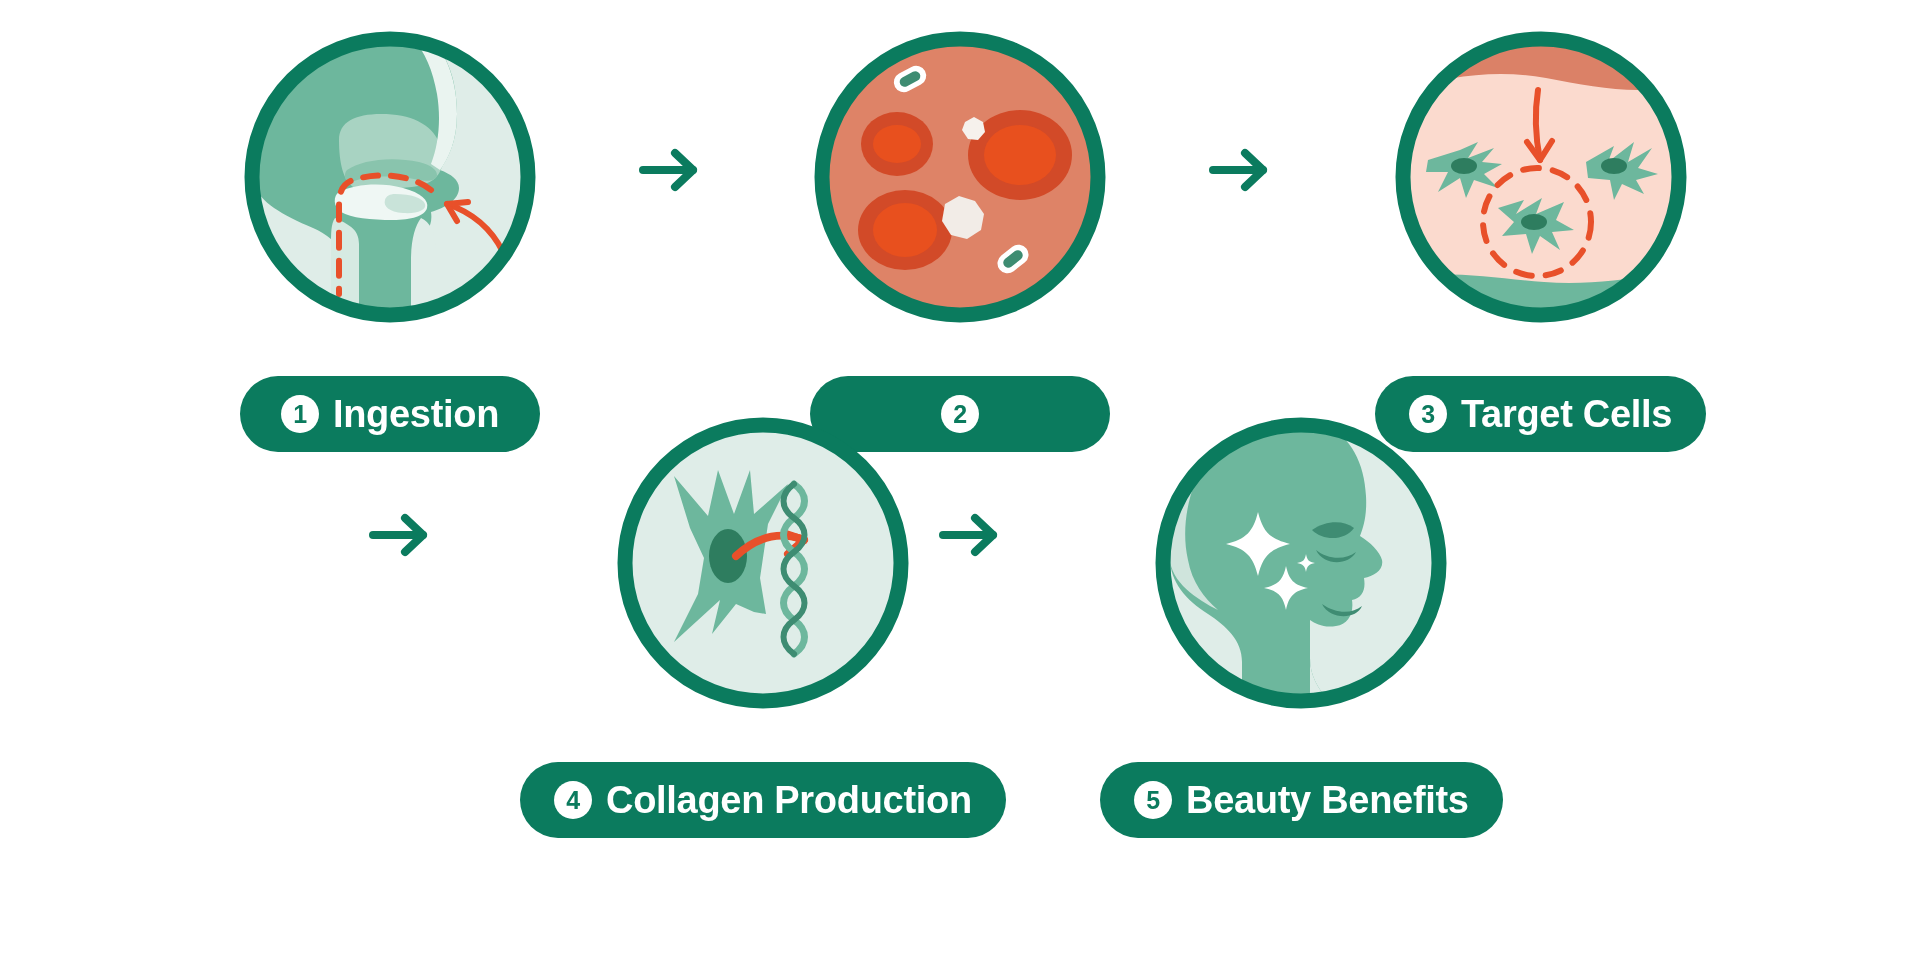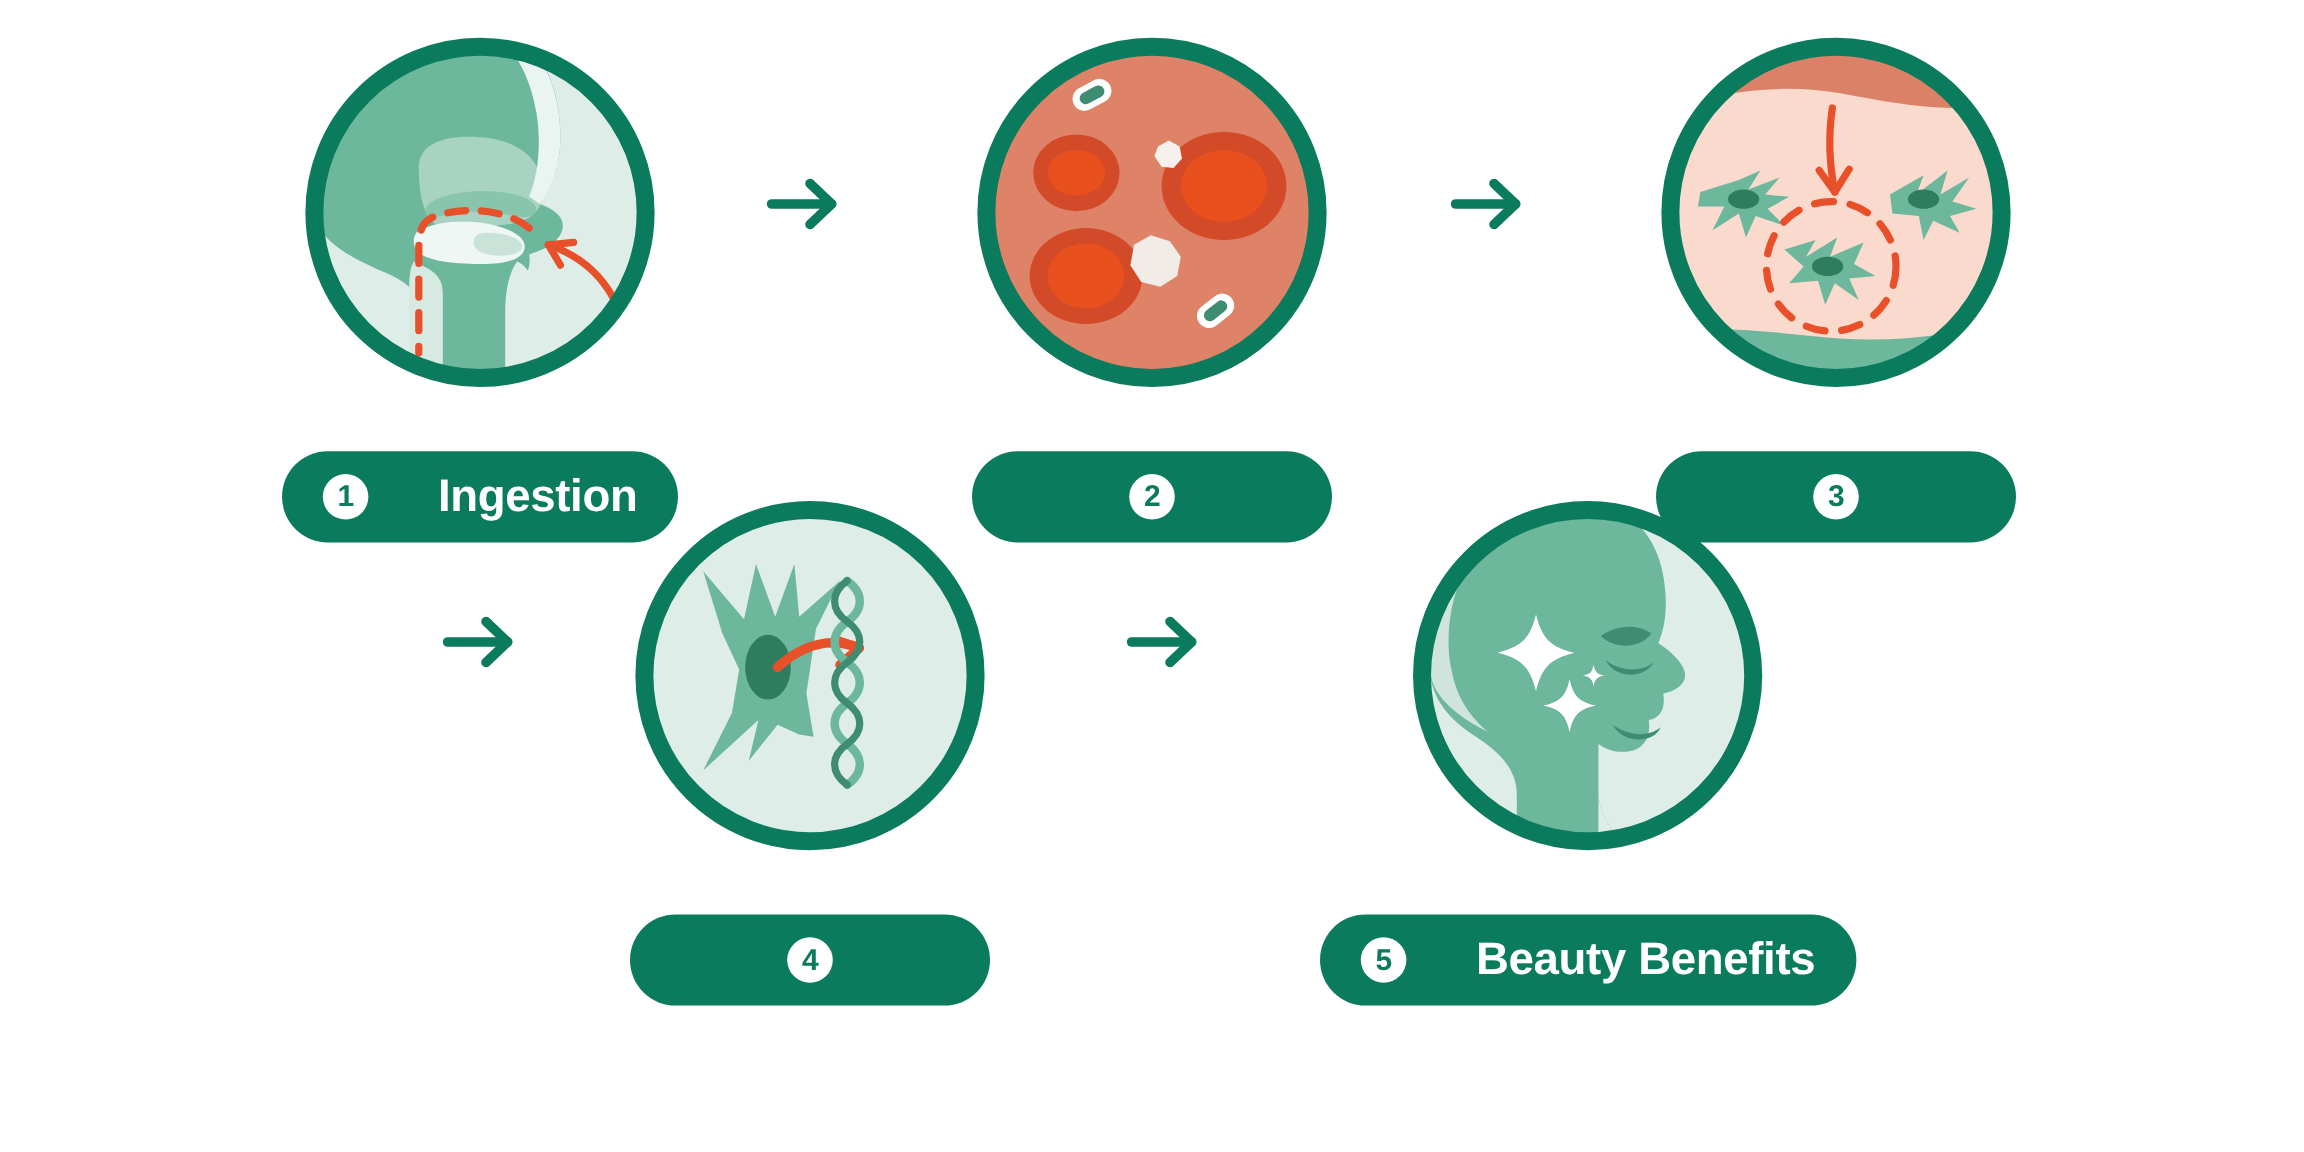--- a/index.html
+++ b/index.html
@@ -69,21 +69,20 @@
     justify-content: center;
     line-height: 1;
     letter-spacing: -0.5px;
   }
   .pill .txt {
     color: #ffffff;
     font-size: 38px;
     font-weight: bold;
     letter-spacing: -0.3px;
     line-height: 1;
-    margin-left: 44px;
   }
 
   
   .arrow {
     position: absolute;
     width: 90px;
     height: 60px;
   }
   .arrow svg { display: block; width: 90px; height: 60px; }
 </style>
@@ -246,20 +245,21 @@
           <circle cx="151" cy="200" r="54" fill="none" stroke="#E8502A" stroke-width="6" stroke-linecap="round" stroke-dasharray="16 14"></circle>
 
           <path d="M152 68 C148 94 150 118 154 138" fill="none" stroke="#E8502A" stroke-width="6" stroke-linecap="round"></path>
           <path d="M154 138 L141 120 M154 138 L166 119" fill="none" stroke="#E8502A" stroke-width="6" stroke-linecap="round"></path>
         </g>
         <circle cx="155" cy="155" r="138" fill="none" stroke="#0B7B5E" stroke-width="15"></circle>
       </svg>
     </div>
     <div class="pill">
       <span class="num">3</span>
+      <span class="txt">Target Cells</span>
     </div>
   </div>
 
   <div class="arrow" style="left:355px; top:505px;">
     <svg viewBox="0 0 90 60" xmlns="http://www.w3.org/2000/svg" aria-hidden="true">
       <g stroke="#0B7B5E" stroke-width="8" stroke-linecap="round" stroke-linejoin="round" fill="none">
         <line x1="18" y1="30" x2="68" y2="30"></line>
         <polyline points="50,13 68,30 50,47"></polyline>
       </g>
     </svg>
@@ -304,20 +304,21 @@
                      C200 134 200 120 186 110
                      C172 100 172 86 186 76"></path>
           </g>
 
         </g>
         <circle cx="155" cy="155" r="138" fill="none" stroke="#0B7B5E" stroke-width="15"></circle>
       </svg>
     </div>
     <div class="pill">
       <span class="num">4</span>
+      <span class="txt">Collagen Production</span>
     </div>
   </div>
 
   <div class="arrow" style="left:925px; top:505px;">
     <svg viewBox="0 0 90 60" xmlns="http://www.w3.org/2000/svg" aria-hidden="true">
       <g stroke="#0B7B5E" stroke-width="8" stroke-linecap="round" stroke-linejoin="round" fill="none">
         <line x1="18" y1="30" x2="68" y2="30"></line>
         <polyline points="50,13 68,30 50,47"></polyline>
       </g>
     </svg>

